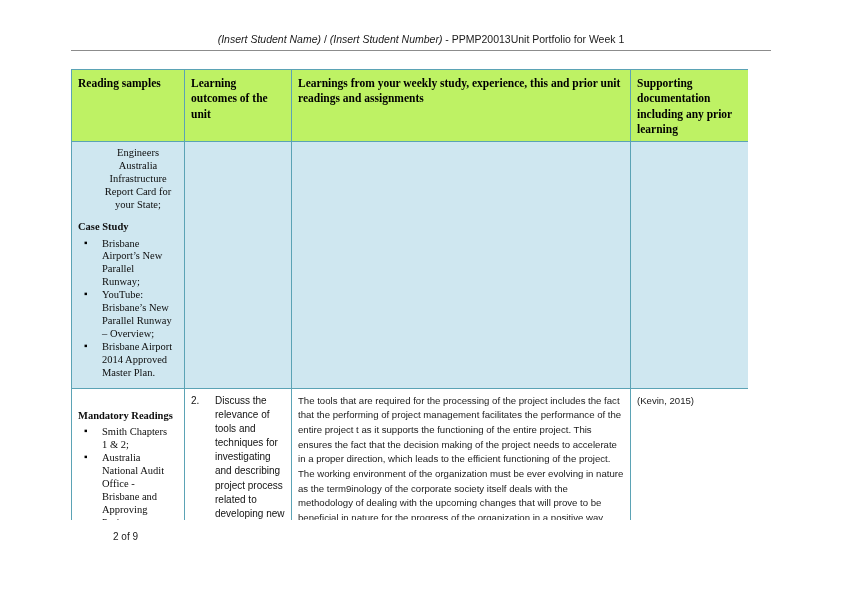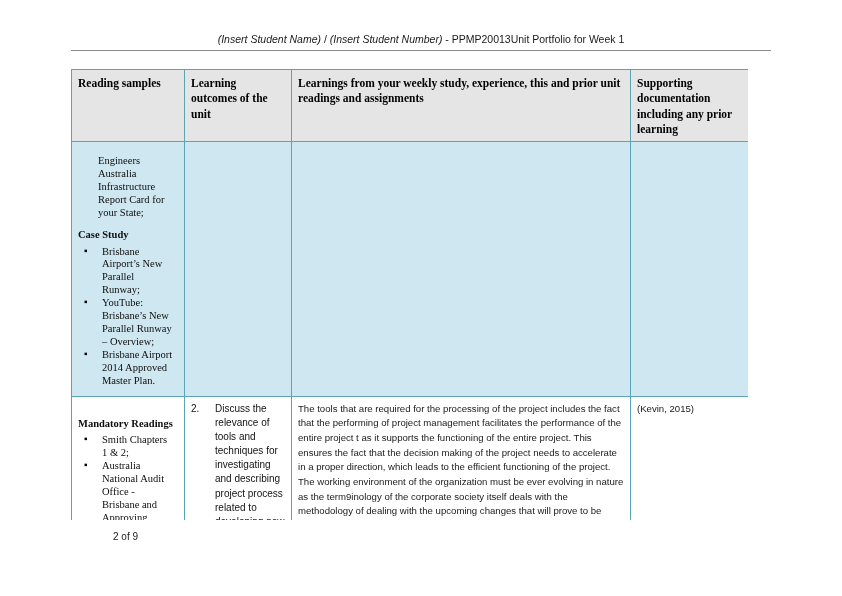--- a/index.html
+++ b/index.html
@@ -63,21 +63,21 @@
     vertical-align: top;
     padding: 5px 6px 4px 6px;
   }
   col.c1 { width: 113px; }
   col.c2 { width: 107px; }
   col.c3 { width: 339px; }
   col.c4 { width: 118px; }
 
   
   tr.head th {
-    background: #e5e5e5;
+    background: #bef264;
     font-family: "Liberation Serif", serif;
     font-weight: bold;
     font-size: 11.5px;
     line-height: 1.33;
     text-align: left;
     color: #000000;
     height: 50px;
     padding-top: 6px;
   }
 
@@ -112,22 +112,23 @@
     text-align: left;
   }
   .col-support {
     font-family: "Liberation Sans", sans-serif;
     font-size: 9.6px;
     line-height: 1.5;
     color: #1a1a1a;
   }
 
   .plain-block {
-    margin: 8px 0 0 20px;
+    margin: 0 0 0 20px;
     padding: 0;
+    text-align: center;
   }
   .sect-title {
     font-weight: bold;
     margin: 9px 0 1px 0;
   }
   .sect-title.first { margin-top: 16px; }
 
   ul.bullets {
     list-style: none;
     margin: 4px;

